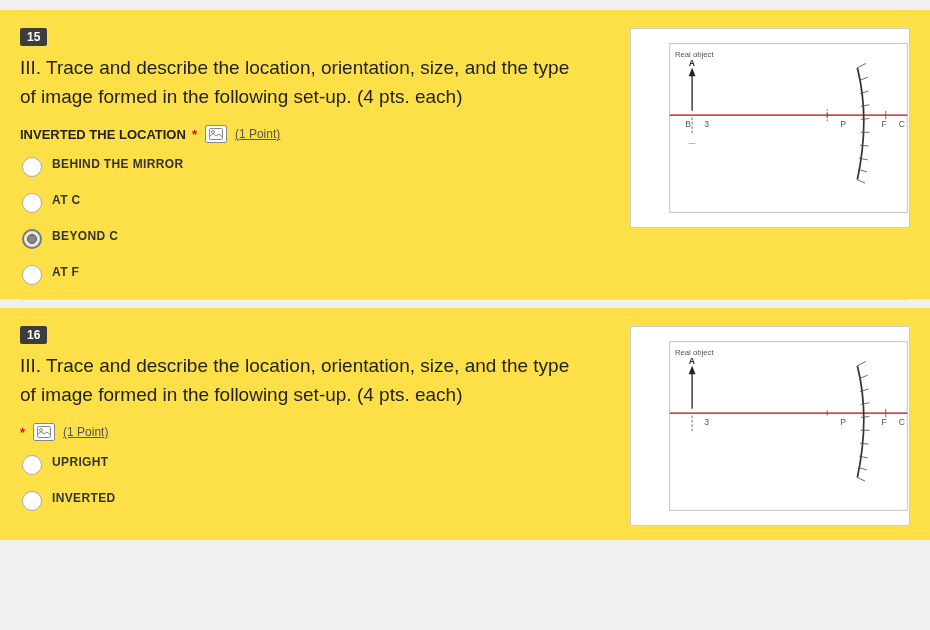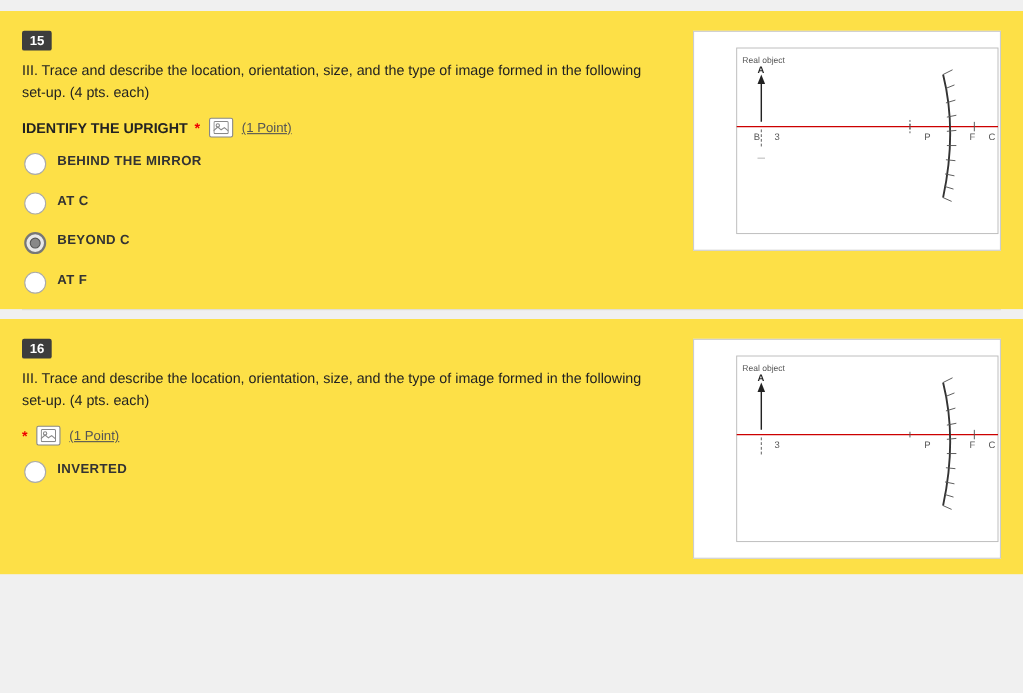--- a/index.html
+++ b/index.html
@@ -39,21 +39,21 @@
       display: inline-block;
       background: #3d3d3d;
       color: #fff;
       font-size: 12px;
       font-weight: bold;
       padding: 2px 7px;
       border-radius: 2px;
       margin-bottom: 8px;
     }
     .question-text {
-      font-size: 13px;
+      font-size: 19px;
       color: #222;
       margin-bottom: 14px;
       line-height: 1.5;
       max-width: 570px;
     }
     .question-label {
       font-size: 13px;
       font-weight: bold;
       color: #222;
       margin-bottom: 14px;
@@ -157,21 +157,21 @@
 </head>
 <body>
 
 <div class="page">
 
   <div class="question-block">
     <div class="question-left">
       <div class="question-number">15</div>
       <div class="question-text">III. Trace and describe the location, orientation, size, and the type of image formed in the following set-up. (4 pts. each)</div>
       <div class="question-label">
-        <span>IDENTIFY THE UPRIGHT</span>
+        <span>INVERTED THE LOCATION</span>
         <span class="required">*</span>
         <span class="image-icon">
           <svg viewBox="0 0 14 12" fill="none" xmlns="http://www.w3.org/2000/svg">
             <rect x="0.5" y="0.5" width="13" height="11" rx="1" stroke="#888" fill="white"></rect>
             <circle cx="4" cy="4" r="1.5" stroke="#888" fill="none"></circle>
             <polyline points="0,9 4,5.5 7,8 10,6 13.5,9" stroke="#888" stroke-width="1" fill="none"></polyline>
           </svg>
         </span>
         <span class="point-label">(1 Point)</span>
       </div>
@@ -268,20 +268,26 @@
             <polyline points="0,9 4,5.5 7,8 10,6 13.5,9" stroke="#888" stroke-width="1" fill="none"></polyline>
           </svg>
         </span>
         <span class="point-label">(1 Point)</span>
       </div>
       <div class="options-list">
         <div class="option-item">
           <div class="radio-outer">
             <div class="radio-inner"></div>
           </div>
+          <span class="option-label">UPRIGHT</span>
+        </div>
+        <div class="option-item">
+          <div class="radio-outer">
+            <div class="radio-inner"></div>
+          </div>
           <span class="option-label">INVERTED</span>
         </div>
       </div>
     </div>
 
     <div class="question-right">
       <div class="diagram-container">
         <svg class="diagram-svg" viewBox="0 0 280 200" xmlns="http://www.w3.org/2000/svg">
 
           <rect x="2" y="2" width="276" height="196" fill="white" stroke="#bbb" stroke-width="1"></rect>

